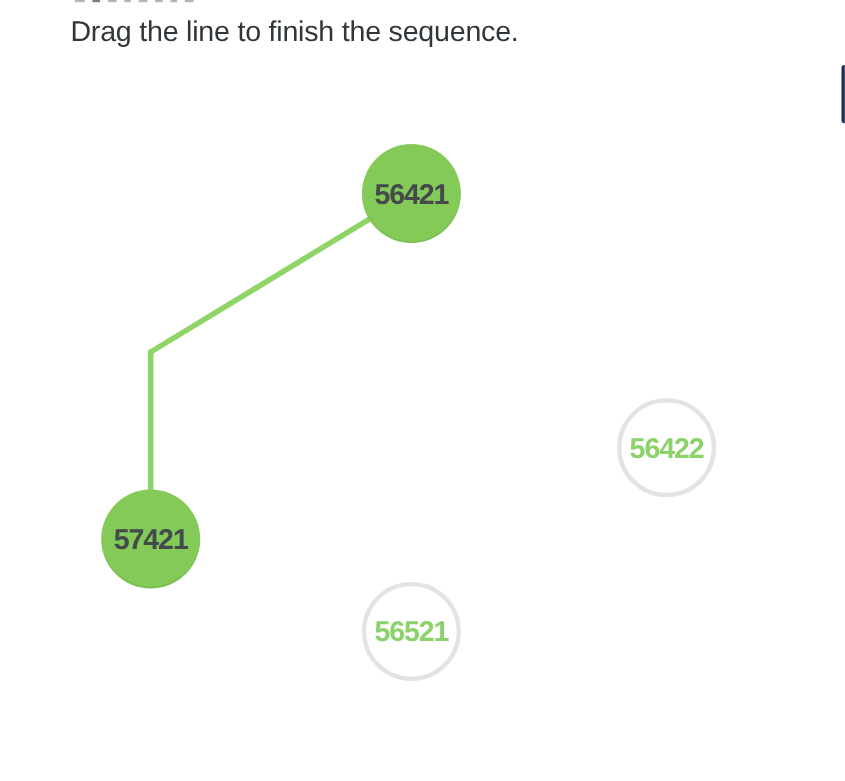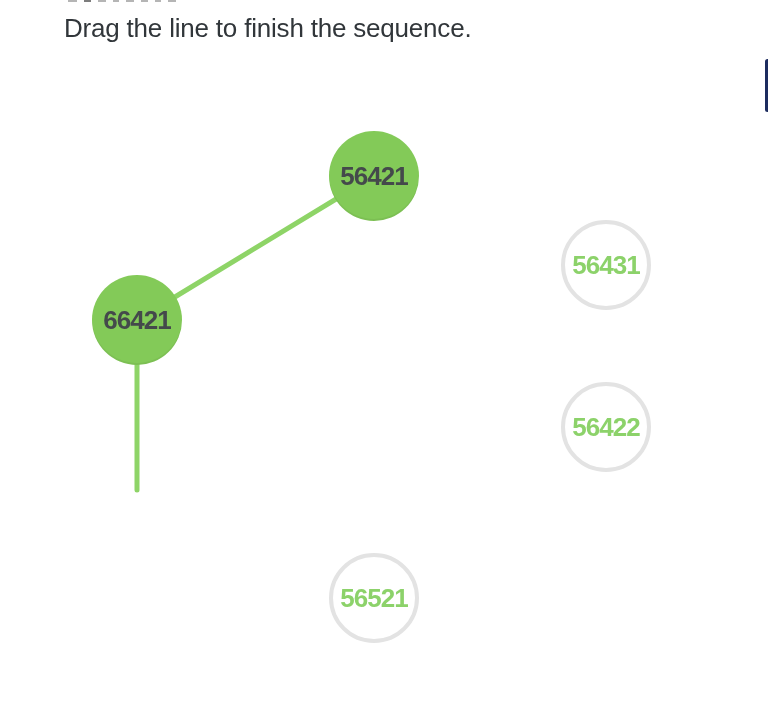--- a/index.html
+++ b/index.html
@@ -112,27 +112,24 @@
 <div class="instruction">Drag the line to finish the sequence.</div>
 
 <div class="board">
   <svg width="768" height="710" viewBox="0 0 768 710">
       <line x1="374" y1="176" x2="137" y2="320"></line>
       <line x1="137" y1="320" x2="137" y2="490"></line>
     </svg>
 <div class="node filled" style="left: 329px; top: 131px;">
       <span>56421</span>
     </div>
-    <div class="node filled" style="left: 92px; top: 275px;">
-      <span>66421</span>
+    <div class="node filled" style="left: 92px; top: 445px;">
+      <span>57421</span>
     </div>
-    <div class="node option" style="left: 561px; top: 220px;">
-      <span>56431</span>
-    </div>
-    <div class="node option" style="left: 561px; top: 382px;">
+    <div class="node option" style="left: 561px; top: 362px;">
       <span>56422</span>
     </div>
-    <div class="node option" style="left: 329px; top: 553px;">
+    <div class="node option" style="left: 329px; top: 529px;">
       <span>56521</span>
     </div>
   </div>
 
 <div class="side-accent"></div>
 
 </body></html>

